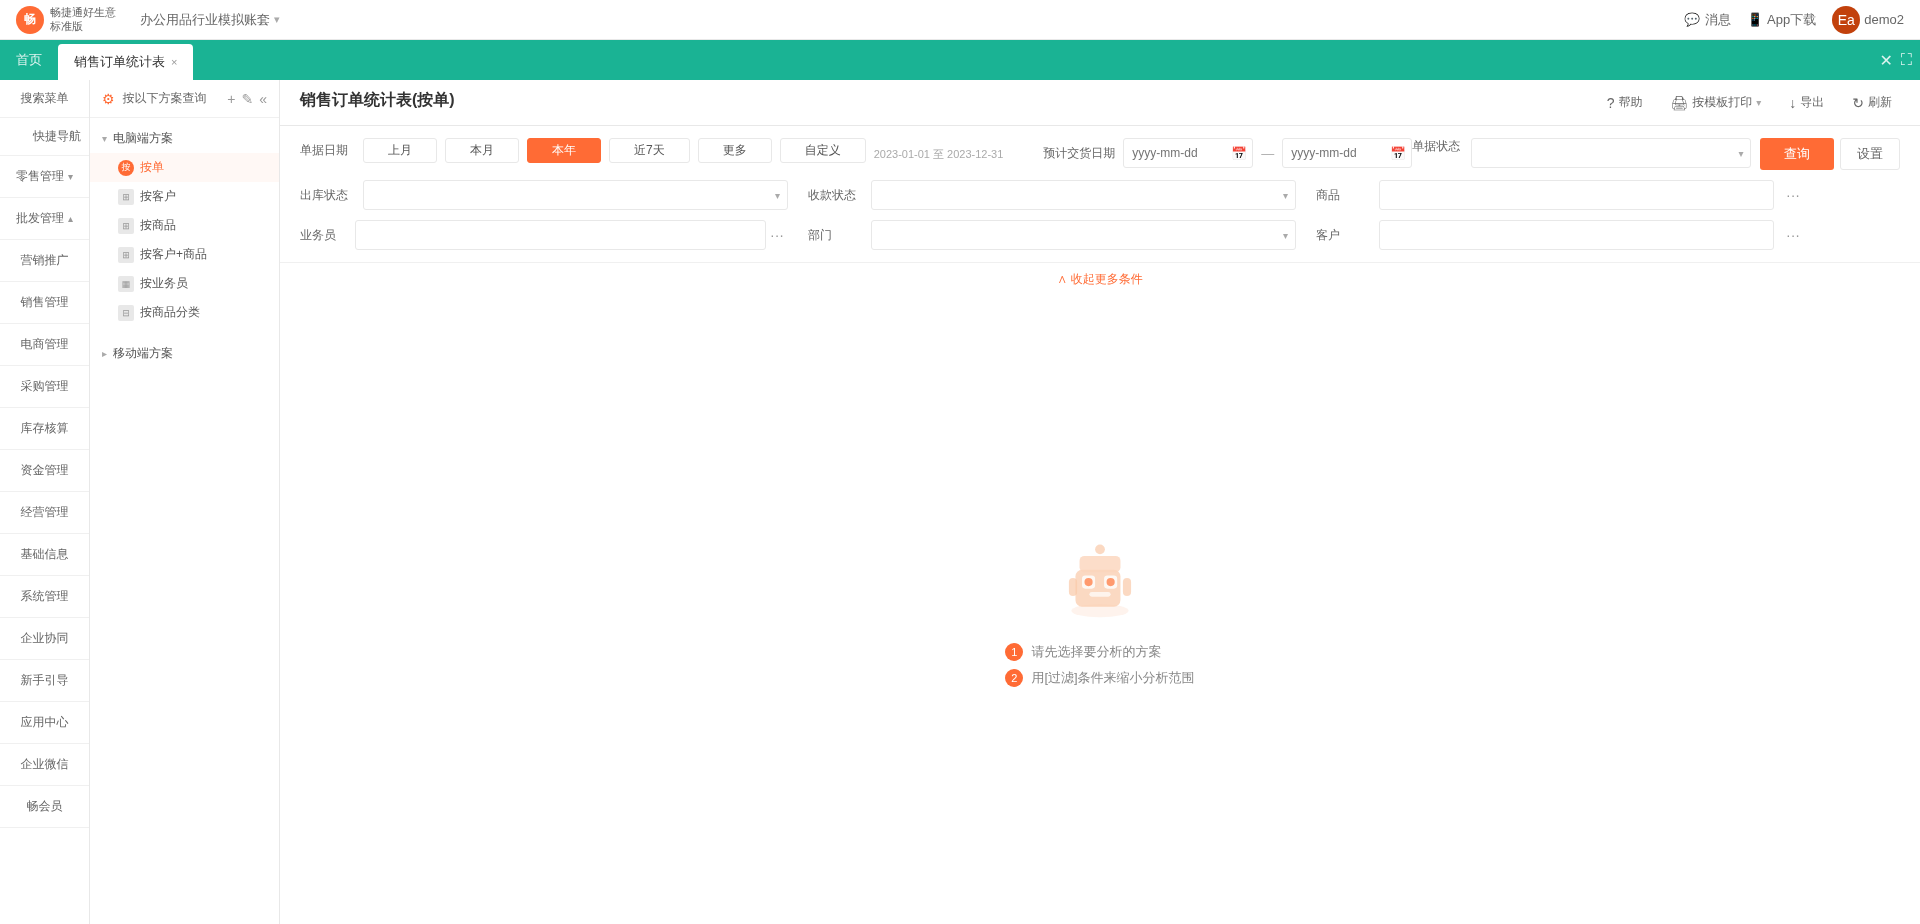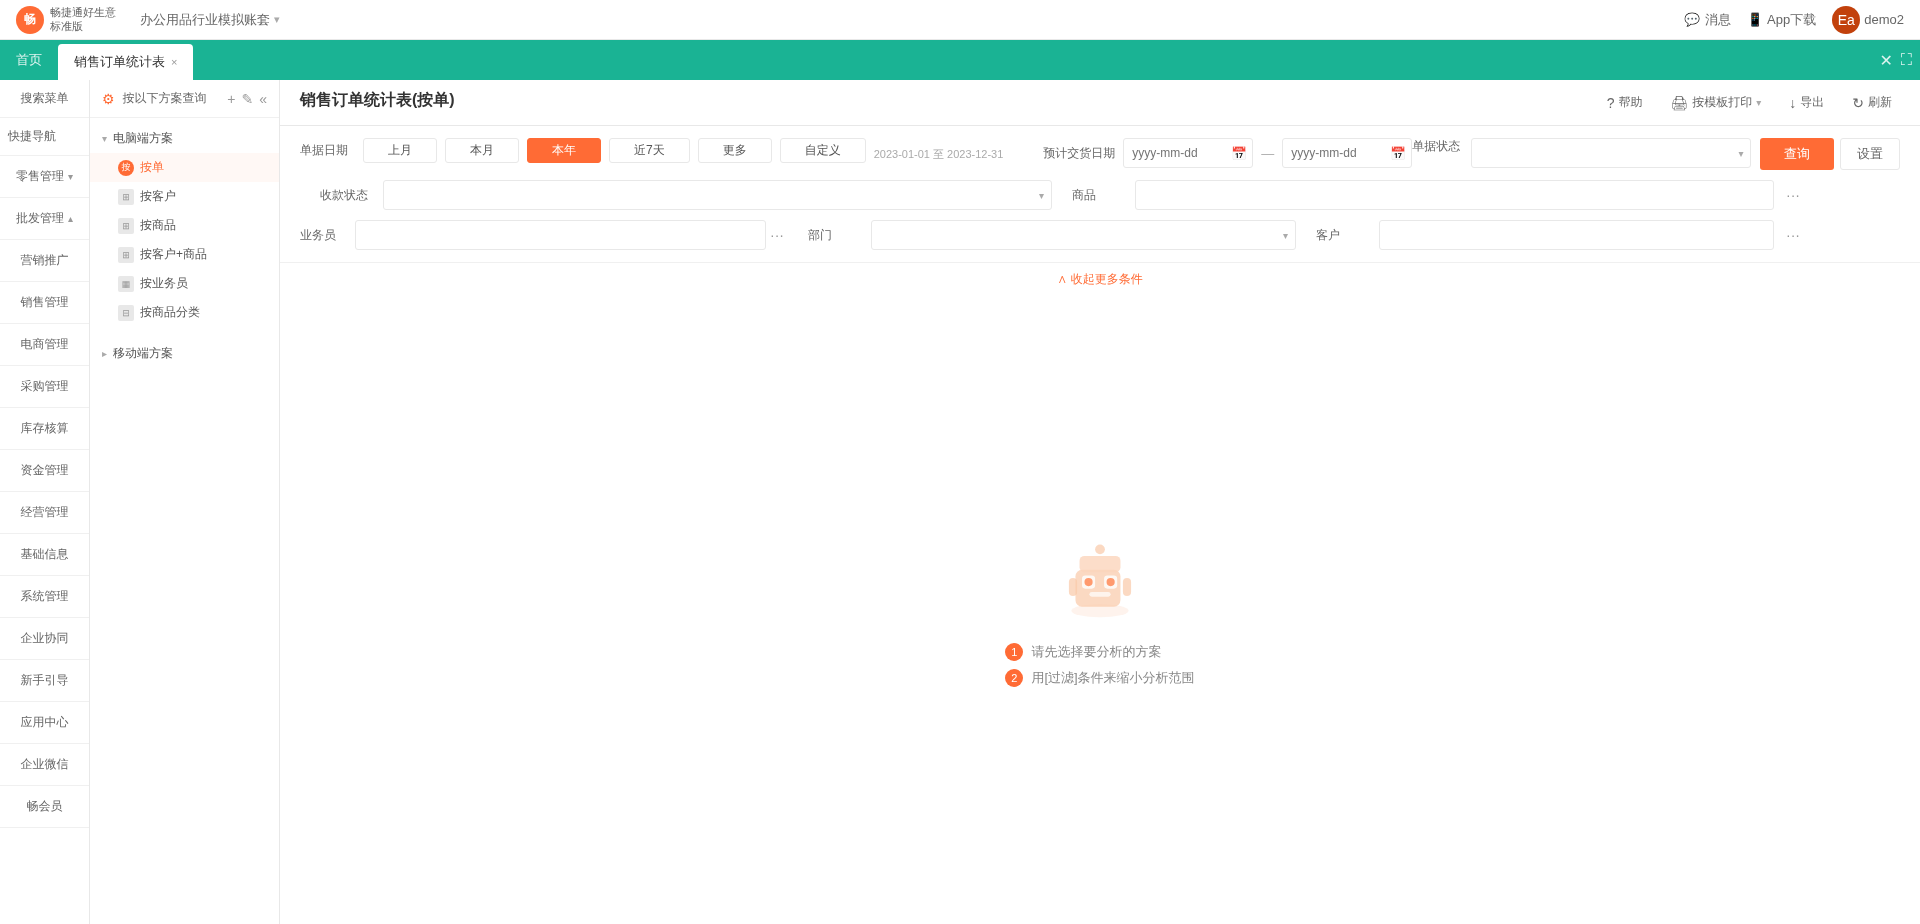--- a/index.html
+++ b/index.html
@@ -156,21 +156,21 @@
     .sidebar-search {
       padding: 10px 8px;
       text-align: center;
       cursor: pointer;
       color: #666;
       font-size: 12px;
       border-bottom: 1px solid #f0f0f0;
     }
     .sidebar-quick {
       padding: 10px 8px;
-      text-align: left;
+      text-align: right;
       cursor: pointer;
       color: #666;
       font-size: 12px;
       border-bottom: 1px solid #f0f0f0;
     }
 
     
     .content-area {
       flex: 1;
       overflow: auto;
@@ -633,20 +633,26 @@
               <span style="margin-left:-18px; pointer-events:none; color:#aaa;">▾</span>
             </div>
 
             <div style="display:flex; flex-direction:row; gap:6px; margin-left:16px;">
               <button class="query-btn">查询</button>
               <button class="settings-btn">设置</button>
             </div>
           </div>
 
           <div style="display:flex; align-items:center; gap:0; margin-bottom:10px;">
+            <div style="display:flex; align-items:center; gap:8px; flex:1;">
+              <span class="filter-label">出库状态</span>
+              <div class="select-wrap" style="flex:1;">
+                <select class="filter-select" style="width:100%;"></select>
+              </div>
+            </div>
             <div style="display:flex; align-items:center; gap:8px; flex:1; margin-left:20px;">
               <span class="filter-label">收款状态</span>
               <div class="select-wrap" style="flex:1;">
                 <select class="filter-select" style="width:100%;"></select>
               </div>
             </div>
             <div style="display:flex; align-items:center; gap:8px; flex:1; margin-left:20px;">
               <span class="filter-label">商品</span>
               <div style="flex:1; border: 1px solid #e8e8e8; border-radius:3px; height:30px; display:flex; align-items:center; padding:0 8px;">
                 <span style="font-size:12px; color:#aaa;"></span>

